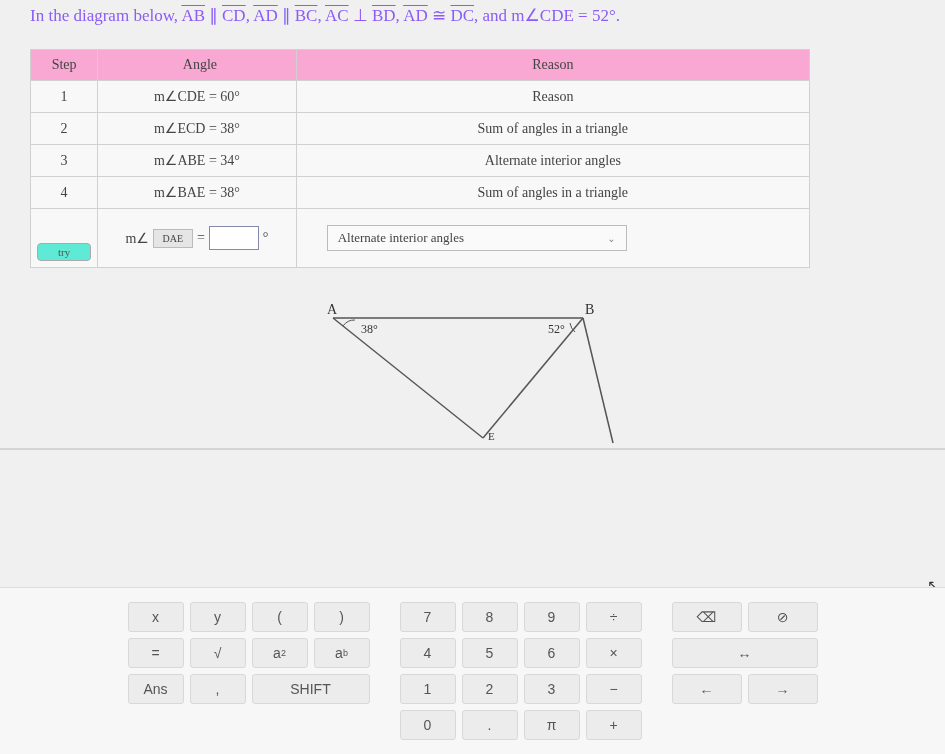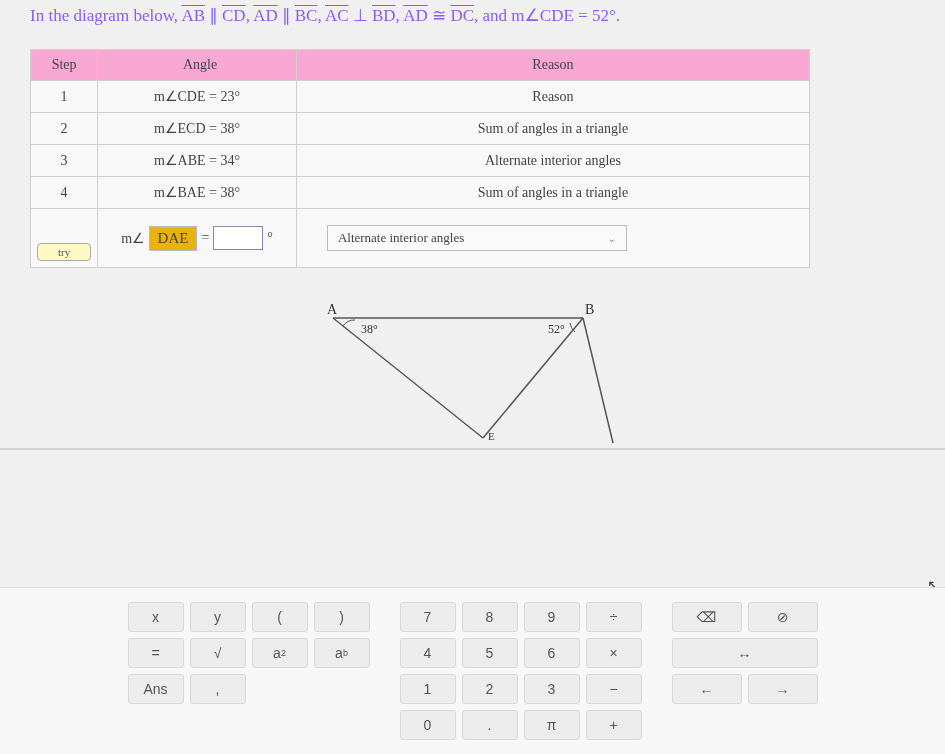--- a/index.html
+++ b/index.html
@@ -41,37 +41,37 @@
     .proof-table .step-col { width: 60px; }
     .proof-table .angle-col { width: 200px; padding-left: 16px; }
     .proof-table .reason-col { width: 520px; }
     .try-row td { padding: 6px 6px; }
     .try-btn {
       display: inline-block;
       border: 1px solid #aaa;
       border-radius: 4px;
       padding: 2px 20px;
       font-size: 11px;
-      background: #fef9c3;
+      background: #5eead4;
       color: #555;
       margin-top: 28px;
     }
     .angle-input-group {
       display: inline-flex;
       align-items: center;
       gap: 4px;
       font-size: 14px;
     }
     .mini-box {
       display: inline-block;
       border: 1px solid #bbb;
-      background: #eab308;
+      background: #e5e5e5;
       padding: 3px 8px;
       min-width: 40px;
-      font-size: 15px;
+      font-size: 10px;
     }
     .mini-input {
       display: inline-block;
       border: 1px solid #88a;
       background: #fff;
       width: 50px;
       height: 24px;
     }
     .reason-select {
       display: inline-flex;
@@ -155,21 +155,21 @@
 <div class="proof-area">
   <table class="proof-table">
     <tbody>
         <tr>
       <th class="step-col">Step</th>
       <th class="angle-col">Angle</th>
       <th class="reason-col">Reason</th>
     </tr>
     <tr>
       <td>1</td>
-      <td>m∠CDE = 23°</td>
+      <td>m∠CDE = 60°</td>
       <td>Reason</td>
     </tr>
     <tr>
       <td>2</td>
       <td>m∠ECD = 38°</td>
       <td>Sum of angles in a triangle</td>
     </tr>
     <tr>
       <td>3</td>
       <td>m∠ABE = 34°</td>
@@ -236,20 +236,21 @@
     <div class="key">
         <span>a</span>
         <span class="sup">2</span>
       </div>
     <div class="key">
         <span>a</span>
         <span class="sup">b</span>
       </div>
     <div class="key">Ans</div>
     <div class="key">,</div>
+    <div class="key wide2">SHIFT</div>
   </div>
   <div class="key-group g2">
     <div class="key">7</div>
     <div class="key">8</div>
     <div class="key">9</div>
     <div class="key">÷</div>
     <div class="key">4</div>
     <div class="key">5</div>
     <div class="key">6</div>
     <div class="key">×</div>

